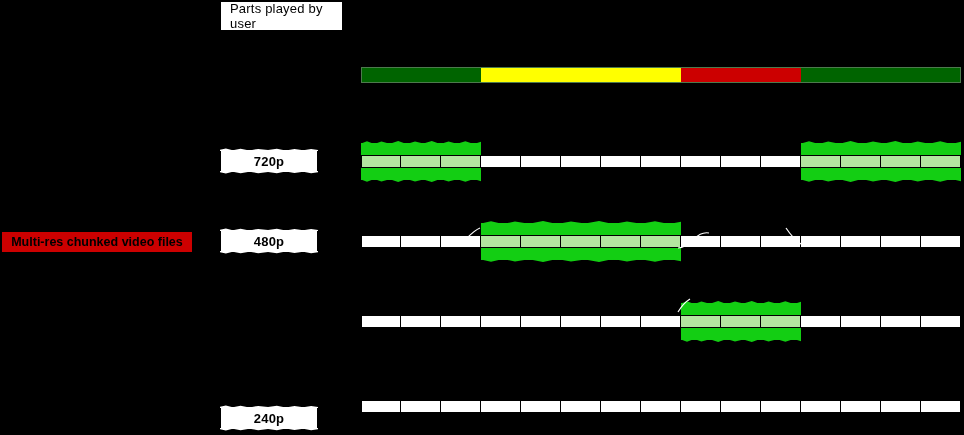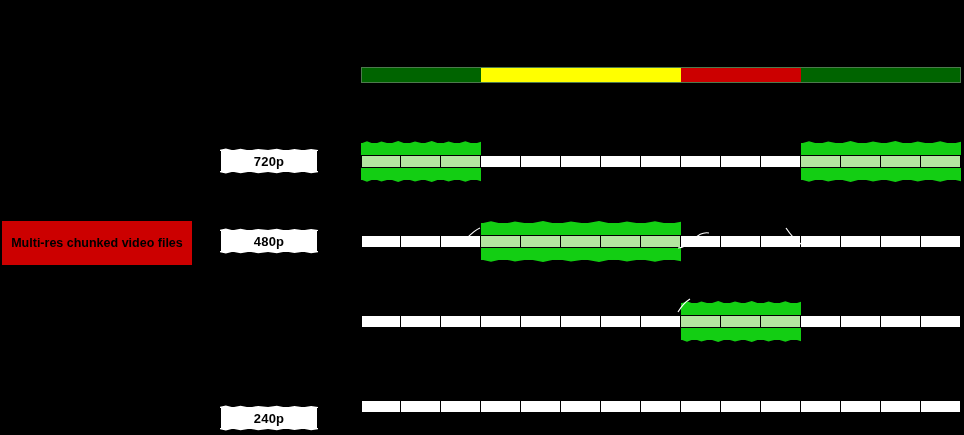--- a/index.html
+++ b/index.html
@@ -28,21 +28,21 @@
   
   #title-label{
     left:221px;top:2px;width:121px;height:28px;
     font-weight:400;font-size:13px;
     justify-content:flex-start;padding-left:9px;
   }
   #title-label::before,#title-label::after{display:none;}
 
   
   #left-callout{
-    position:absolute;left:2px;top:221px;width:190px;height:44px;
+    position:absolute;left:2px;top:232px;width:190px;height:20px;
     background:#cc0000;color:#000000;
     display:flex;align-items:center;justify-content:center;
     font-size:12.5px;font-weight:700;box-sizing:border-box;
   }
 
   
   #playback-bar{
     position:absolute;left:361px;top:67px;width:600px;height:16px;
     display:flex;box-sizing:border-box;
   }
@@ -77,20 +77,21 @@
     clip-path:polygon(0% 0%,100% 0%,100% 65%,94% 22%,87% 76%,80% 26%,73% 70%,66% 20%,59% 78%,52% 28%,45% 72%,38% 22%,31% 80%,24% 25%,17% 70%,11% 20%,5% 75%,0% 30%);}
 
   
   .doodle{position:absolute;pointer-events:none;}
 </style>
 </head>
 <body>
 
 <div class="stage">
 
+  <div class="sketch-label" id="title-label">Parts played by user</div>
 
   <div id="playback-bar">
       <div class="seg" style="width: 120px; background: rgb(0, 100, 0);"></div>
       <div class="seg" style="width: 200px; background: rgb(255, 255, 0);"></div>
       <div class="seg" style="width: 120px; background: rgb(204, 0, 0);"></div>
       <div class="seg" style="width: 160px; background: rgb(0, 100, 0);"></div>
     </div>
 
   <div id="left-callout">Multi-res chunked video files</div>
 

